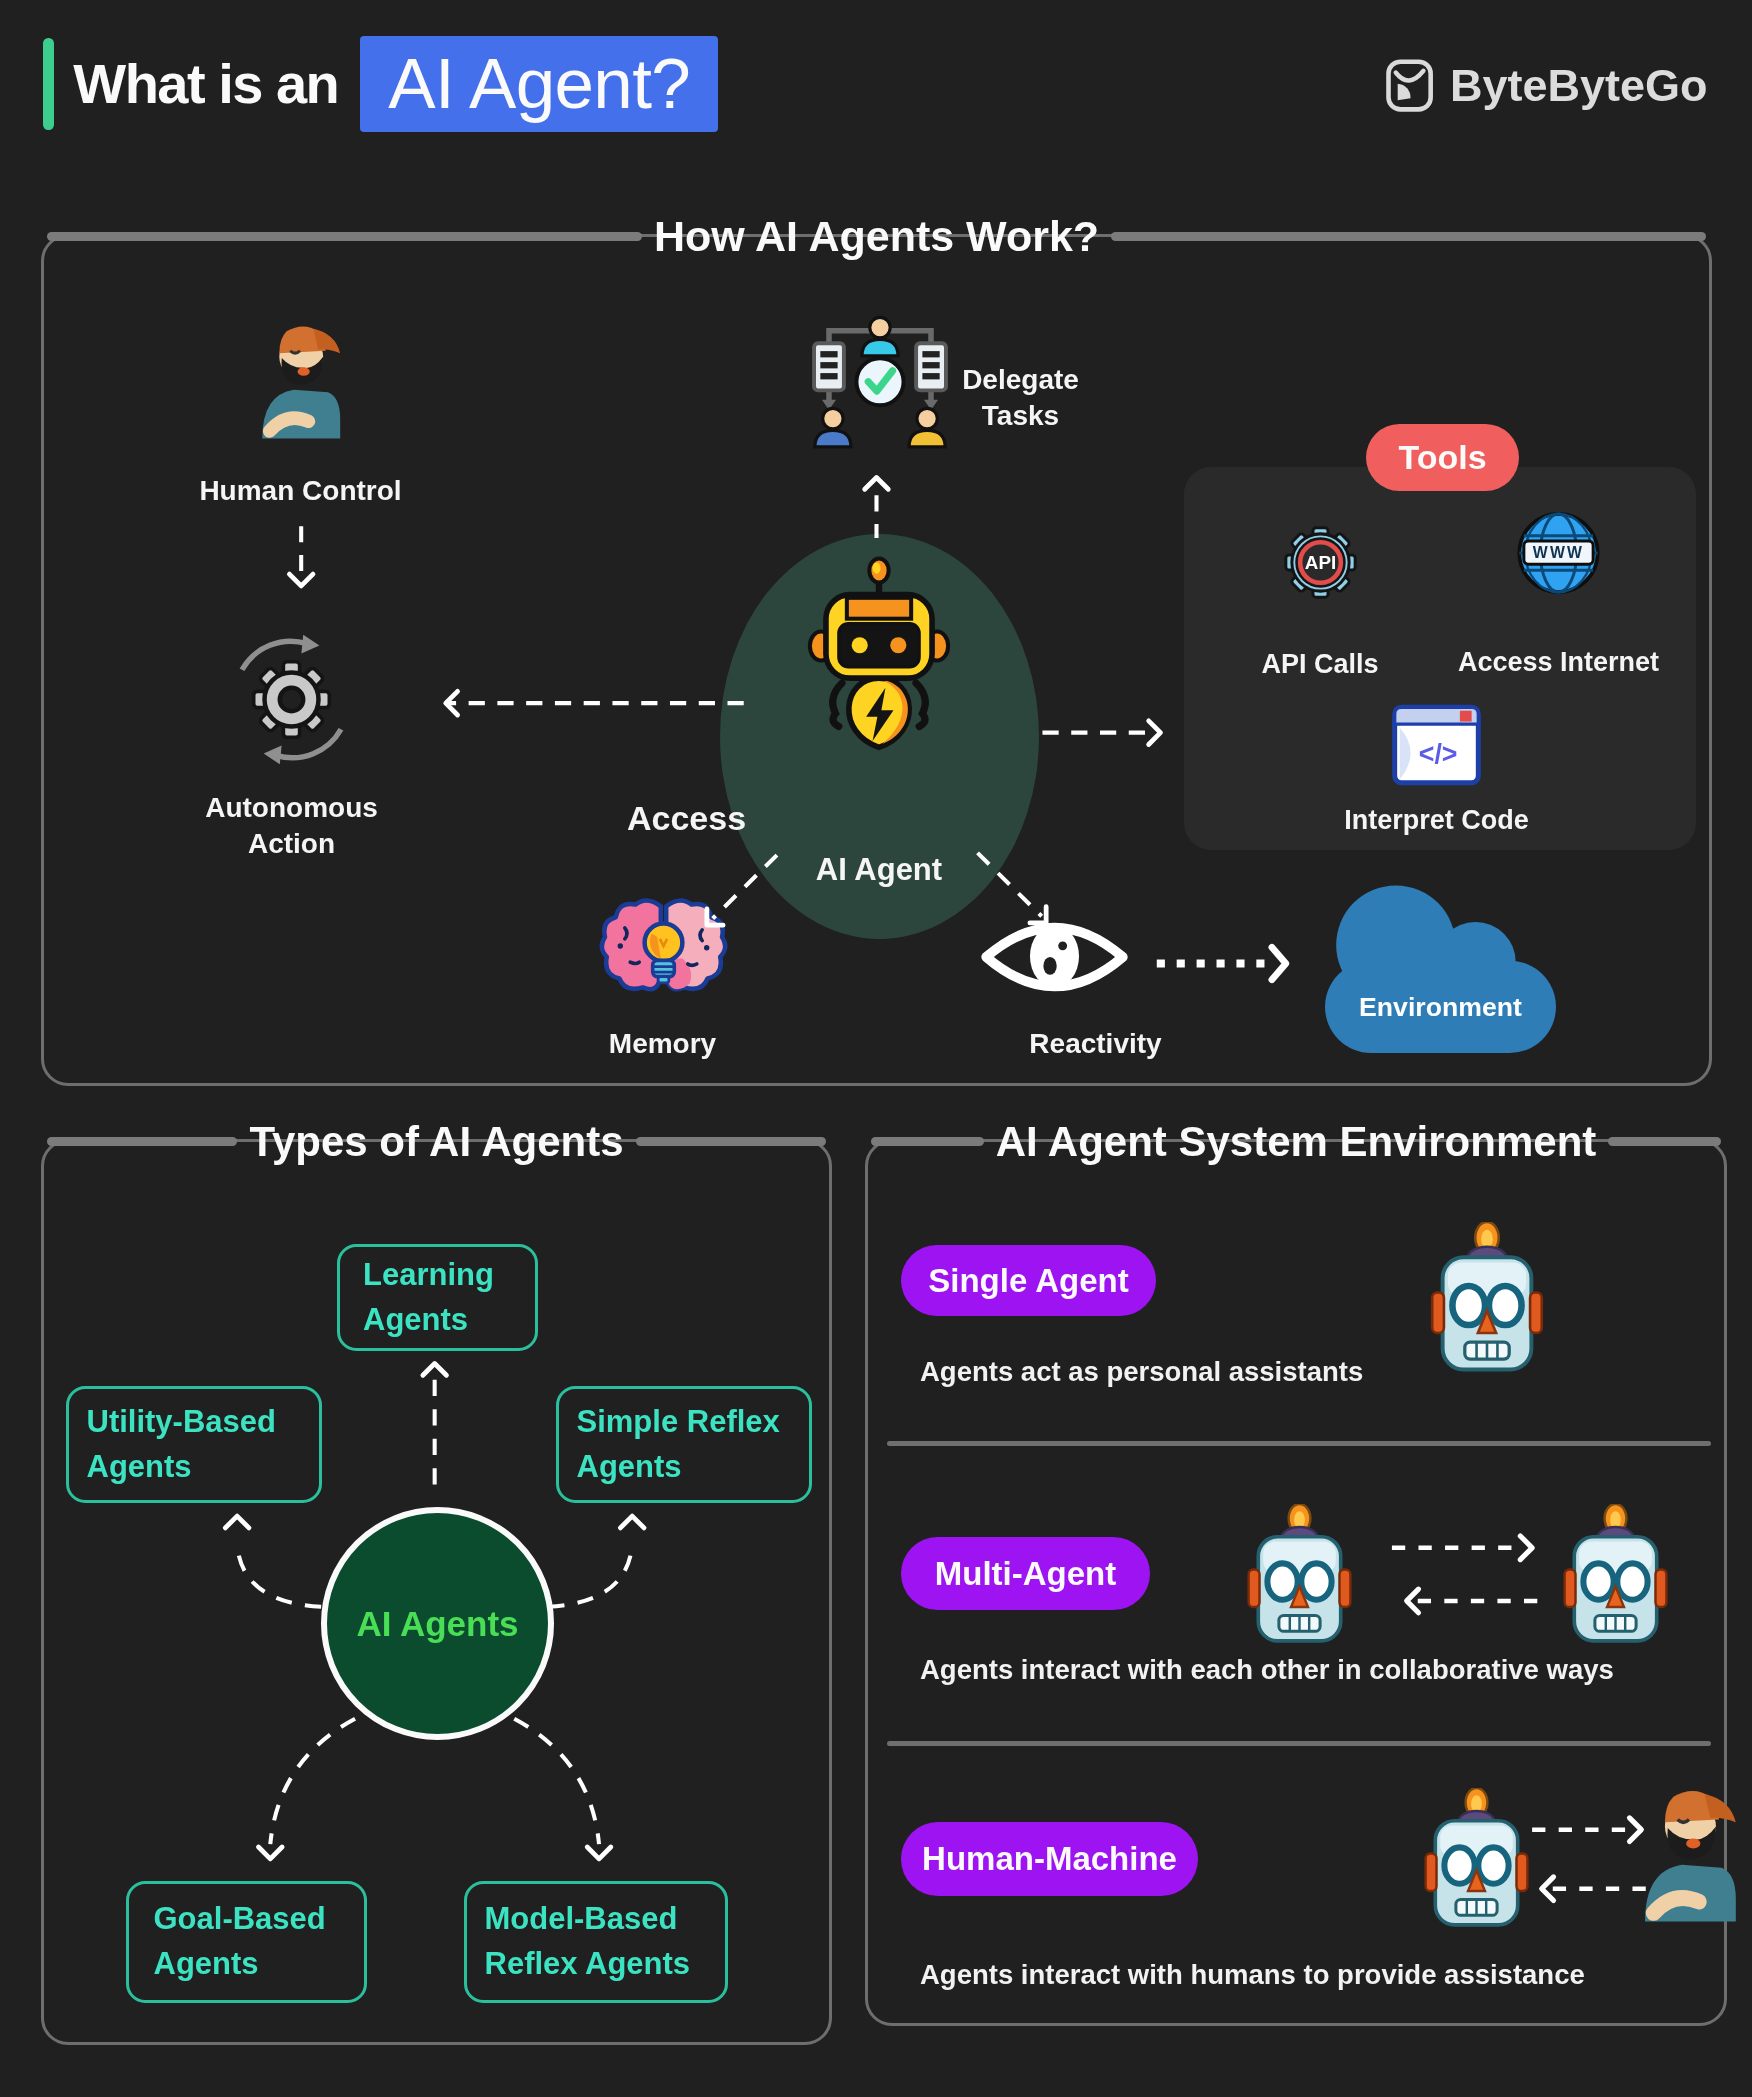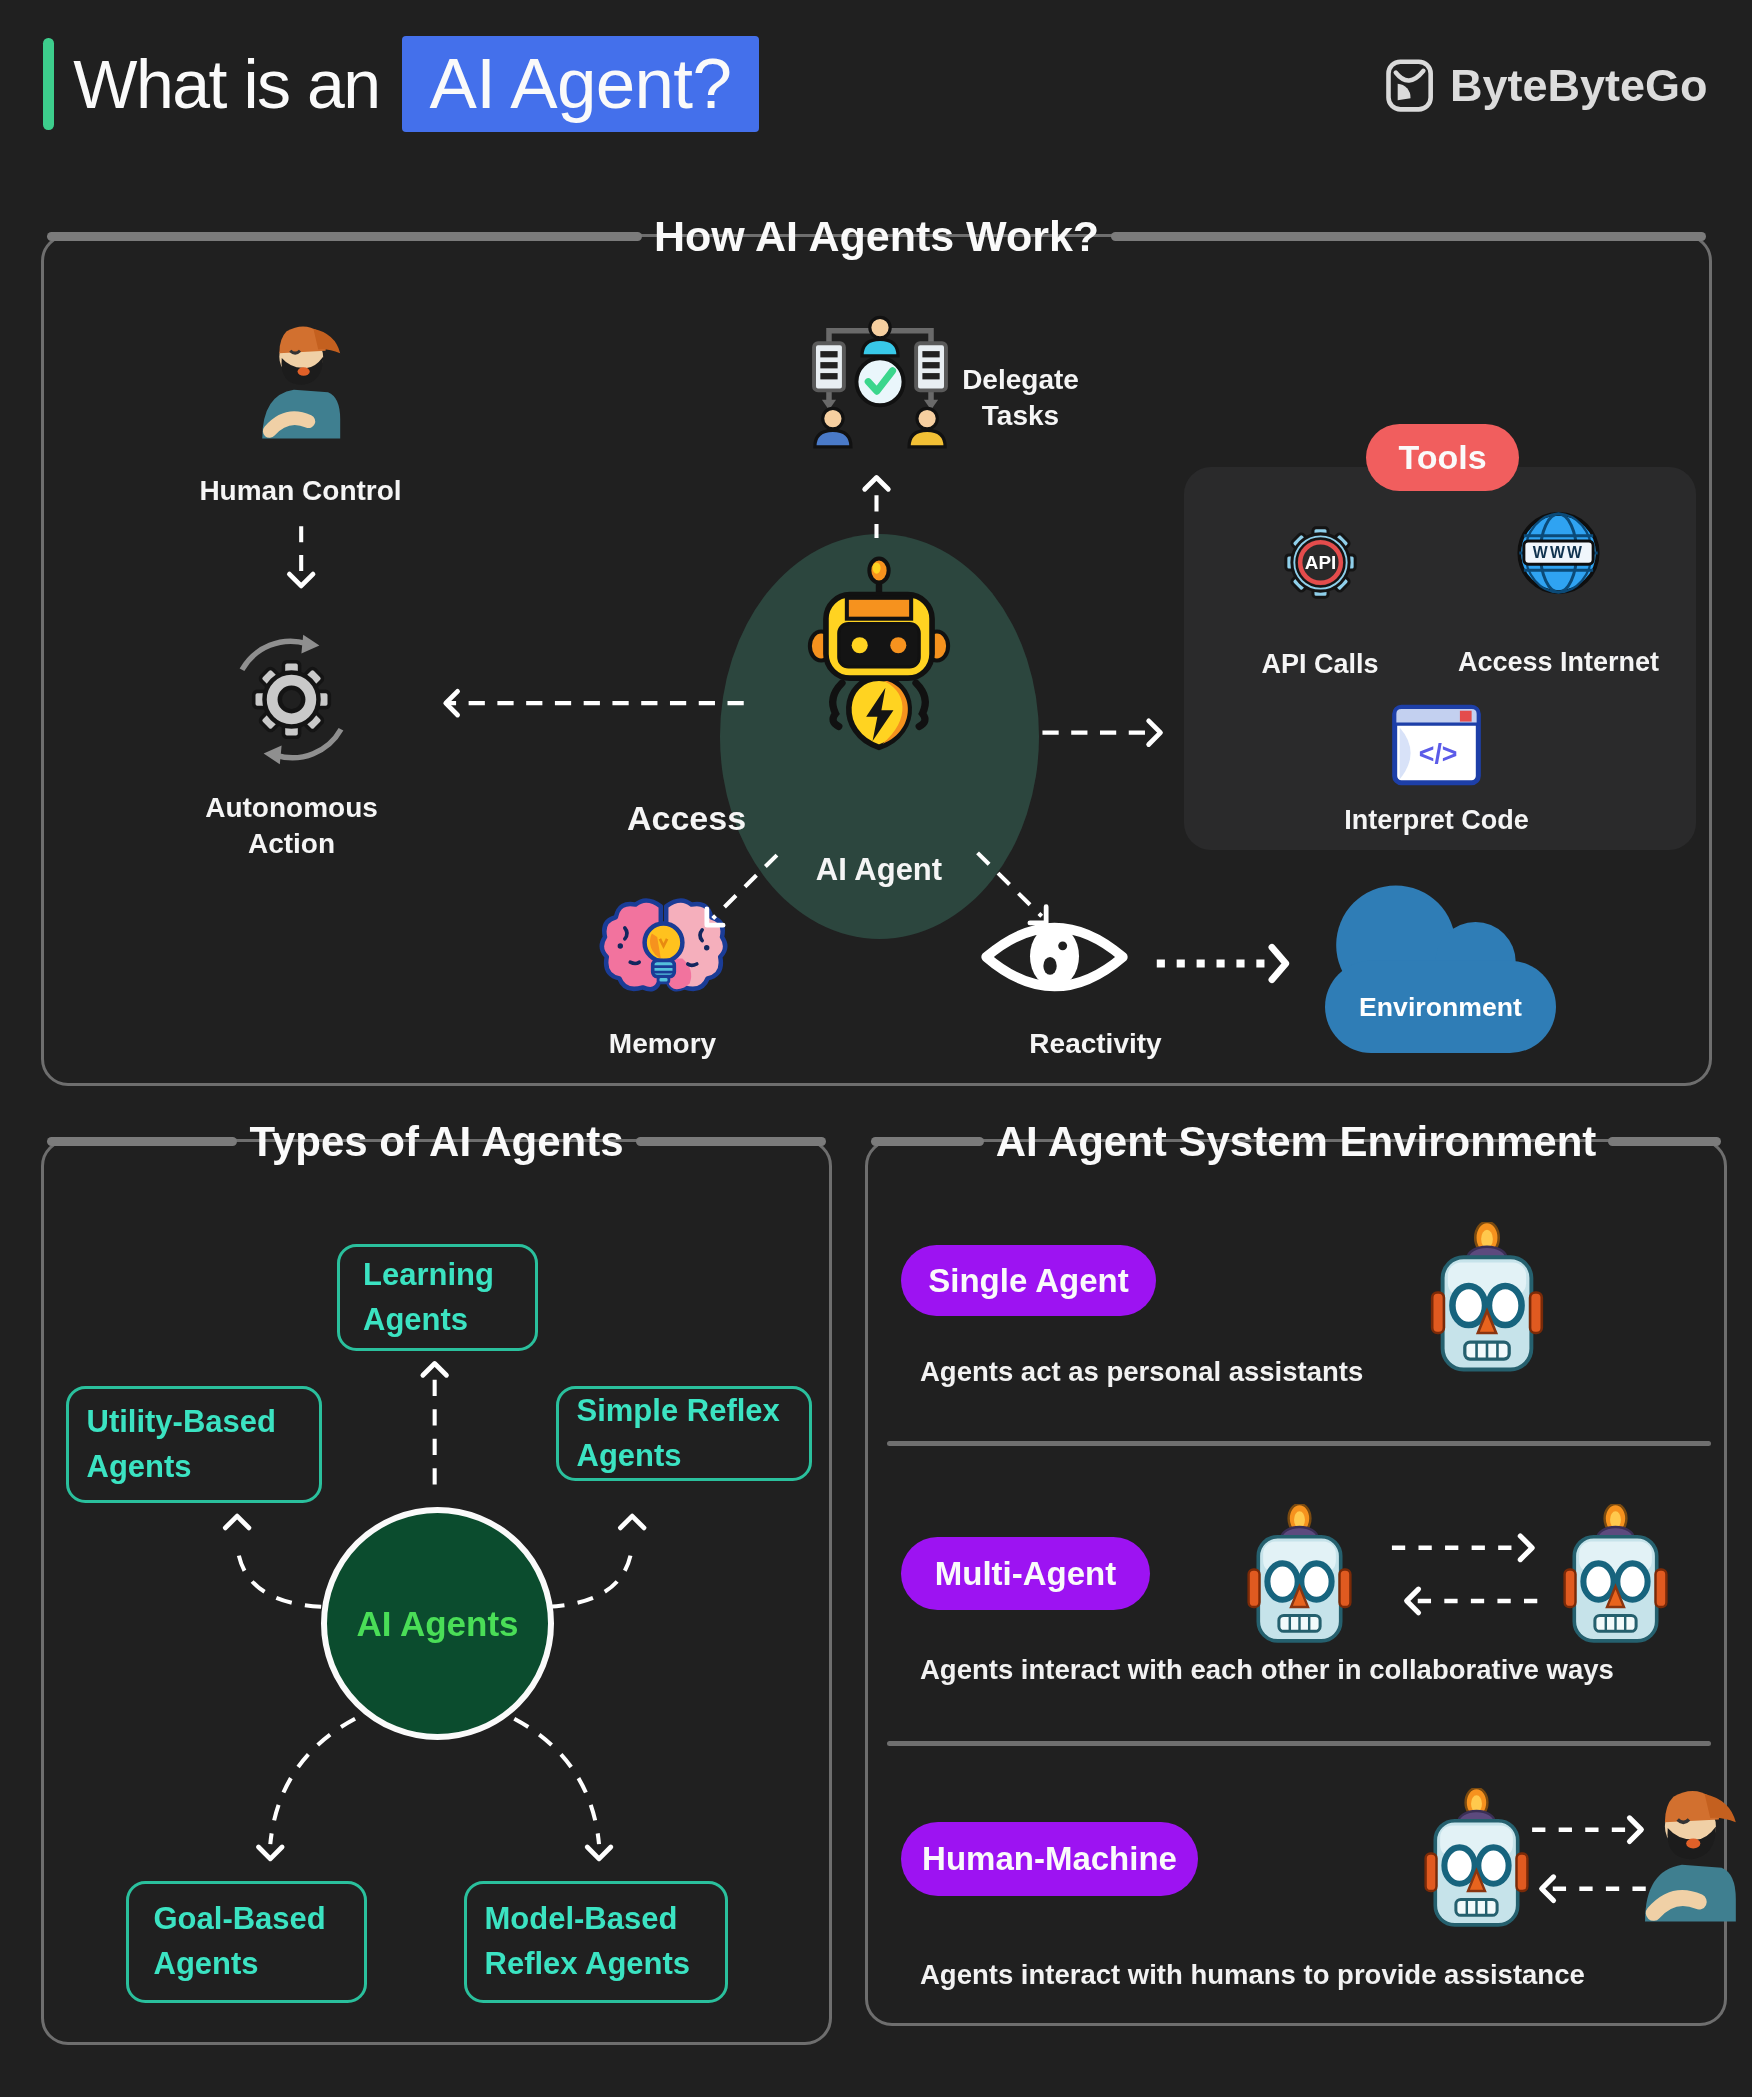--- a/index.html
+++ b/index.html
@@ -9,21 +9,21 @@
     --agents_text_green:#4ADE57; --center_circle:#2C463E; --cloud_blue:#2F7DB6;
   }
   *{margin:0;padding:0;box-sizing:border-box;}
   html,body{background:#161616;}
   body{font-family:"Liberation Sans", sans-serif; color:#FAFAFA;}
   .stage{position:relative;width:1753px;height:2097px;background:var(--background);overflow:hidden;}
 
   
   .hdr{position:absolute;left:43px;top:36px;display:flex;align-items:center;}
   .hdr-bar{width:11px;height:92px;background:var(--accent_green);border-radius:5.2px;margin-right:19.3px;}
-  .hdr-title{font-size:68px;font-weight:400;letter-spacing:-1.5px;text-align:center;}
+  .hdr-title{font-size:56px;font-weight:700;letter-spacing:-1.5px;text-align:center;}
   .hdr-pill{display:inline-block;margin-left:22px;background:var(--header_blue);border-radius:4px;
             padding:7.4px 28px;font-size:71px;font-weight:400;letter-spacing:-0.7px;}
   .brand{position:absolute;left:1383px;top:58px;display:flex;align-items:center;gap:12px;color:#DCDCDC;}
   .brand-name{font-size:45px;font-weight:700;letter-spacing:0;}
 
   
   .panel{position:absolute;border:3.7px solid var(--panel_border);border-radius:27px;background:var(--background);}
   .panel-title{position:absolute;top:-33px;left:3px;right:3px;height:65px;display:flex;align-items:center;gap:12px;z-index:3;}
   .tline{flex:1;height:9px;background:#7B7B7B;border-radius:4.5px;}
   .ptitle{font-size:43px;font-weight:800;white-space:nowrap;color:#FAFAFA;}
@@ -385,21 +385,21 @@
     <div class="agents-circle">
       <span>AI Agents</span>
     </div>
 
     <div class="tbox" style="left:293px;top:102px;width:201px;height:107px">
       <span style="width:149px">Learning Agents</span>
     </div>
     <div class="tbox" style="left:22px;top:244px;width:256px;height:117px">
       <span style="width:215px">Utility-Based Agents</span>
     </div>
-    <div class="tbox" style="left:512px;top:244px;width:256px;height:95px">
+    <div class="tbox" style="left:512px;top:244px;width:256px;height:117px">
       <span style="width:215px">Simple Reflex Agents</span>
     </div>
     <div class="tbox" style="left:82px;top:739px;width:241px;height:122px">
       <span style="width:186px">Goal-Based Agents</span>
     </div>
     <div class="tbox" style="left:420px;top:739px;width:264px;height:122px">
       <span style="width:223px">Model-Based Reflex Agents</span>
     </div>
   </div>
 

